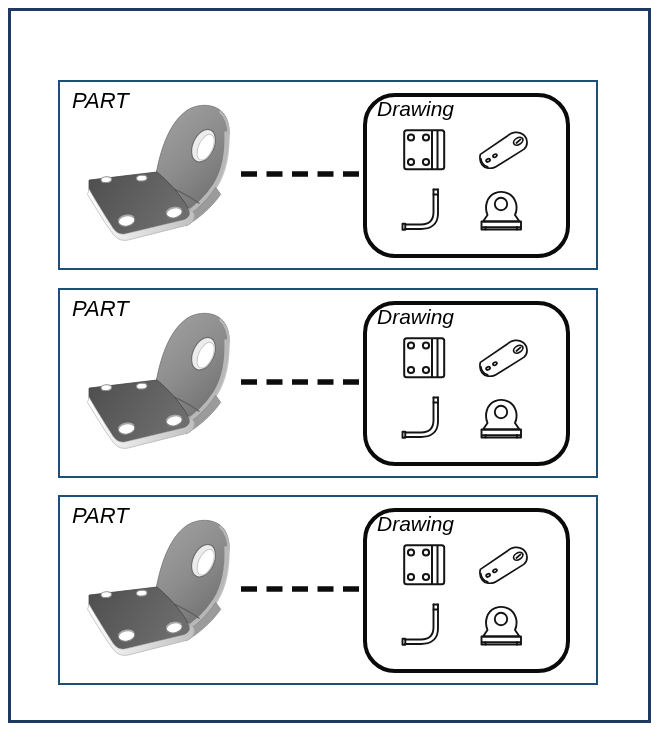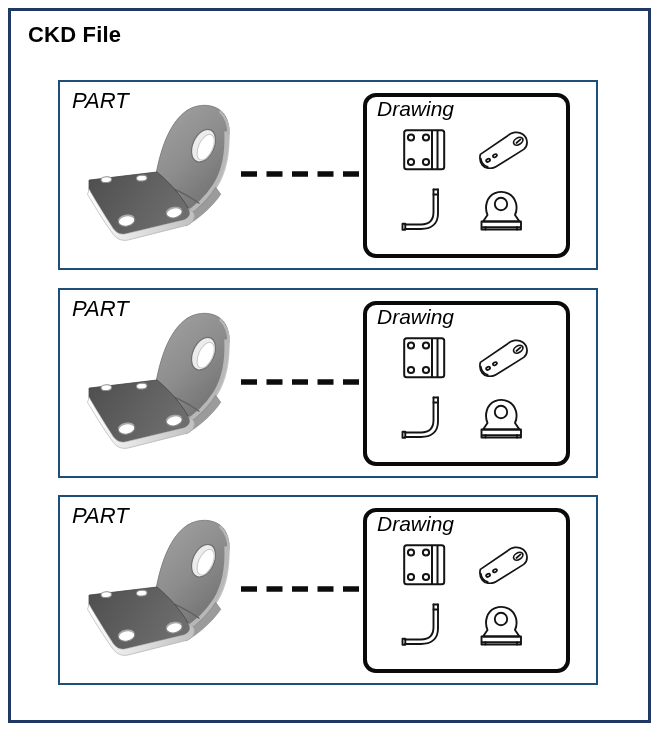--- a/index.html
+++ b/index.html
@@ -9,21 +9,21 @@
          border:3px solid #1F3864;box-sizing:content-box;background:#ffffff;}
   .title{position:absolute;left:28px;top:22px;font-size:22px;font-weight:bold;
          color:#000;letter-spacing:0.2px;}
   .row{position:absolute;left:58px;width:536px;height:186px;
        border:2px solid #1F4E79;background:#ffffff;font-style:italic;}
   .row-1{top:80px;} .row-2{top:288px;} .row-3{top:495px;}
   .part-label{position:absolute;left:12px;top:6px;font-size:22px;color:#000;}
   .part-svg{position:absolute;left:26px;top:18px;width:152px;height:142px;}
   .dash-svg{position:absolute;left:180px;top:87px;width:122px;height:10px;}
   .drawing-box{position:absolute;left:303px;top:11px;width:199px;height:157px;
-               border:4px solid #0a0a0a;border-radius:13px;background:#ffffff;}
+               border:4px solid #0a0a0a;border-radius:32px;background:#ffffff;}
   .drawing-label{position:absolute;left:10px;top:0px;font-size:21px;color:#000;}
   .view{position:absolute;}
   .v-top{left:36px;top:32px;width:46px;height:42px;}
   .v-iso{left:106px;top:30px;width:64px;height:42px;}
   .v-side{left:34px;top:90px;width:40px;height:44px;}
   .v-front{left:112px;top:92px;width:46px;height:44px;}
   .defs-svg{position:absolute;width:0;height:0;overflow:hidden;}
 </style>
 </head>
 <body>
@@ -119,21 +119,20 @@
         <line x1="3.5" y1="38.3" x2="41" y2="38.3"></line>
         <line x1="6.5" y1="38.3" x2="6.5" y2="40.5"></line>
         <line x1="38" y1="38.3" x2="38" y2="40.5"></line>
       </g>
     </symbol>
   </defs>
 </svg>
 
 <div class="page">
   <div class="frame"></div>
-  <div class="title">CKD File</div>
 
   <div class="row row-1">
     <div class="part-label">PART</div>
     <svg class="part-svg" viewBox="0 0 150 140">
         <use href="#sym-part"></use>
       </svg>
     <svg class="dash-svg" viewBox="0 0 122 10" preserveAspectRatio="none">
         <use href="#sym-dash"></use>
       </svg>
     <div class="drawing-box">

